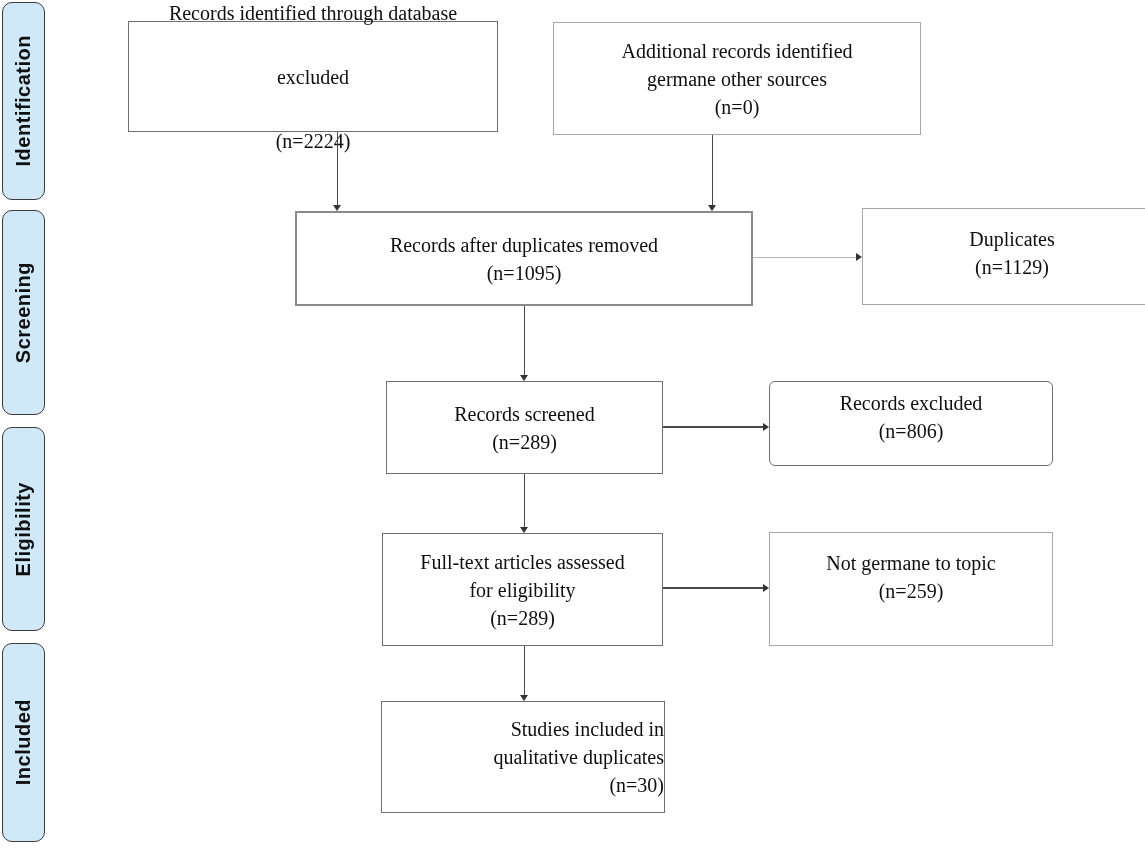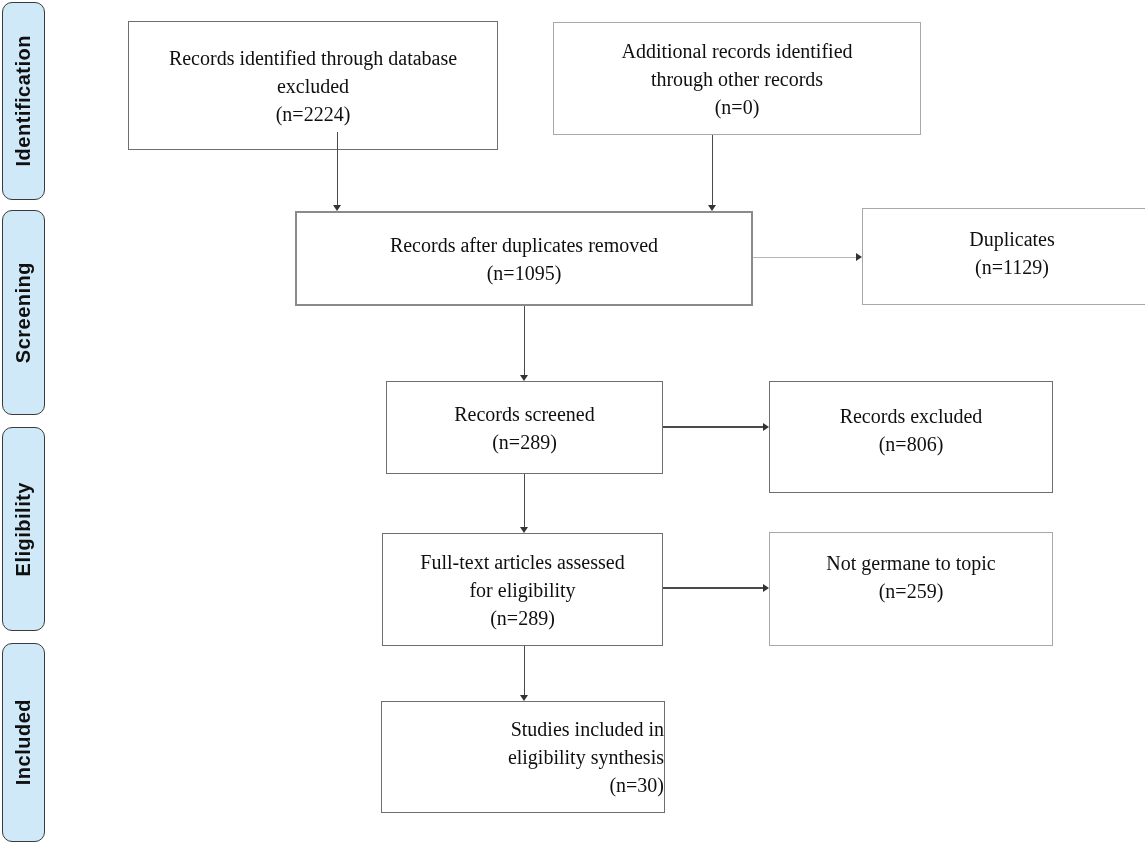--- a/index.html
+++ b/index.html
@@ -86,66 +86,66 @@
   <div class="stage" style="left:2px; top:210px; height:205px;">
     <span class="stage-label">Screening</span>
   </div>
   <div class="stage" style="left:2px; top:427px; height:204px;">
     <span class="stage-label">Eligibility</span>
   </div>
   <div class="stage" style="left:2px; top:643px; height:199px;">
     <span class="stage-label">Included</span>
   </div>
 
-  <div class="node b-std" style="left:128px; top:21px; width:370px; height:129px;">
+  <div class="node b-std" style="left:128px; top:21px; width:370px; height:111px;gap:36px;">
     <div class="node-line">Records identified through database</div>
     <div class="node-line">excluded</div>
     <div class="node-line">(n=2224)</div>
   </div>
 
   <div class="node b-light" style="left:553px; top:22px; width:368px; height:113px;">
     <div class="node-line">Additional records identified</div>
-    <div class="node-line">through other records</div>
+    <div class="node-line">germane other sources</div>
     <div class="node-line">(n=0)</div>
   </div>
 
   <div class="node b-dark" style="left:295px; top:211px; width:458px; height:95px;">
     <div class="node-line">Records after duplicates removed</div>
     <div class="node-line">(n=1095)</div>
   </div>
 
   <div class="node b-light" style="left:862px; top:208px; width:300px; height:97px; padding-bottom:8px;">
     <div class="node-line">Duplicates</div>
     <div class="node-line">(n=1129)</div>
   </div>
 
   <div class="node b-std" style="left:386px; top:381px; width:277px; height:93px;">
     <div class="node-line">Records screened</div>
     <div class="node-line">(n=289)</div>
   </div>
 
-  <div class="node b-std" style="left:769px; top:381px; width:284px; height:112px; padding-bottom:14px;">
+  <div class="node b-std" style="left:769px; top:381px; width:284px; height:85px; padding-bottom:14px;border-radius:6px;">
     <div class="node-line">Records excluded</div>
     <div class="node-line">(n=806)</div>
   </div>
 
   <div class="node b-std" style="left:382px; top:533px; width:281px; height:113px;">
     <div class="node-line">Full-text articles assessed</div>
     <div class="node-line">for eligibility</div>
     <div class="node-line">(n=289)</div>
   </div>
 
   <div class="node b-light" style="left:769px; top:532px; width:284px; height:114px; padding-bottom:24px;">
     <div class="node-line">Not germane to topic</div>
     <div class="node-line">(n=259)</div>
   </div>
 
   <div class="node b-std" style="left:381px; top:701px; width:284px; height:112px;align-items:flex-end;">
     <div class="node-line">Studies included in</div>
-    <div class="node-line">eligibility synthesis</div>
+    <div class="node-line">qualitative duplicates</div>
     <div class="node-line">(n=30)</div>
   </div>
 
   <div class="vline" style="left:337px; top:132px; height:73px;"></div>
   <div class="arrow-down" style="left:333px; top:205px;"></div>
 
   <div class="vline" style="left:712px; top:135px; height:70px;"></div>
   <div class="arrow-down" style="left:708px; top:205px;"></div>
 
   <div class="hline light" style="left:753px; top:257px; width:103px;"></div>

